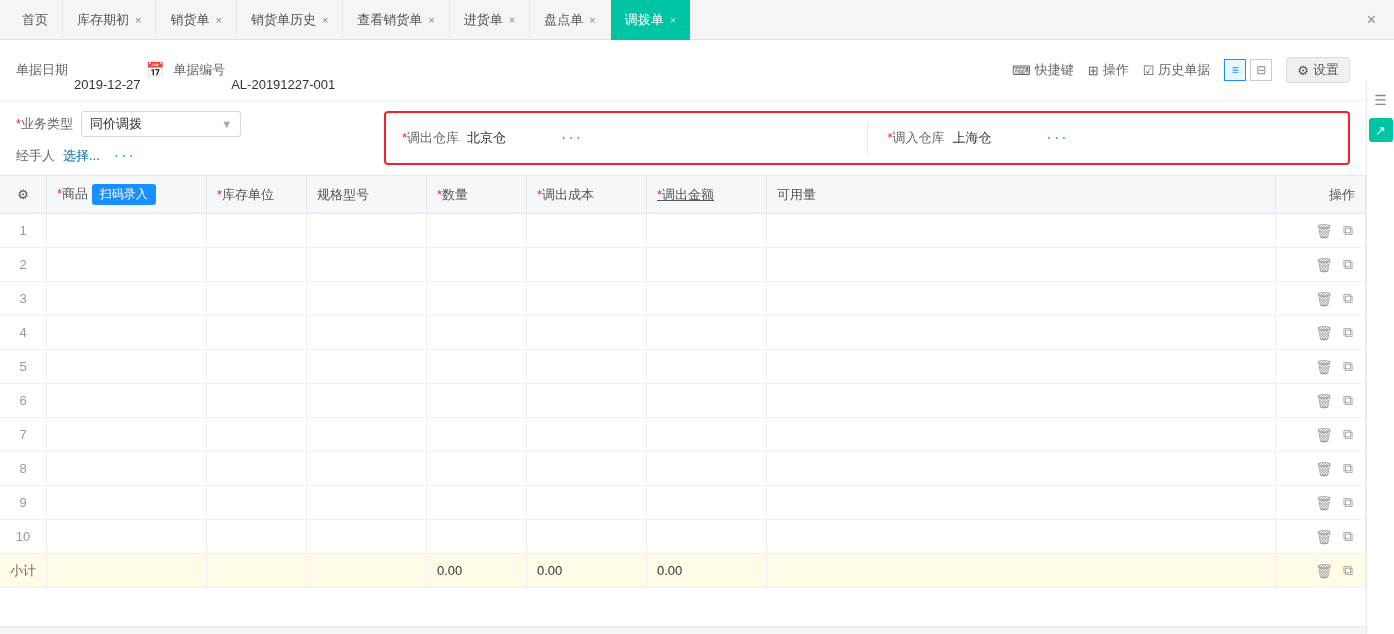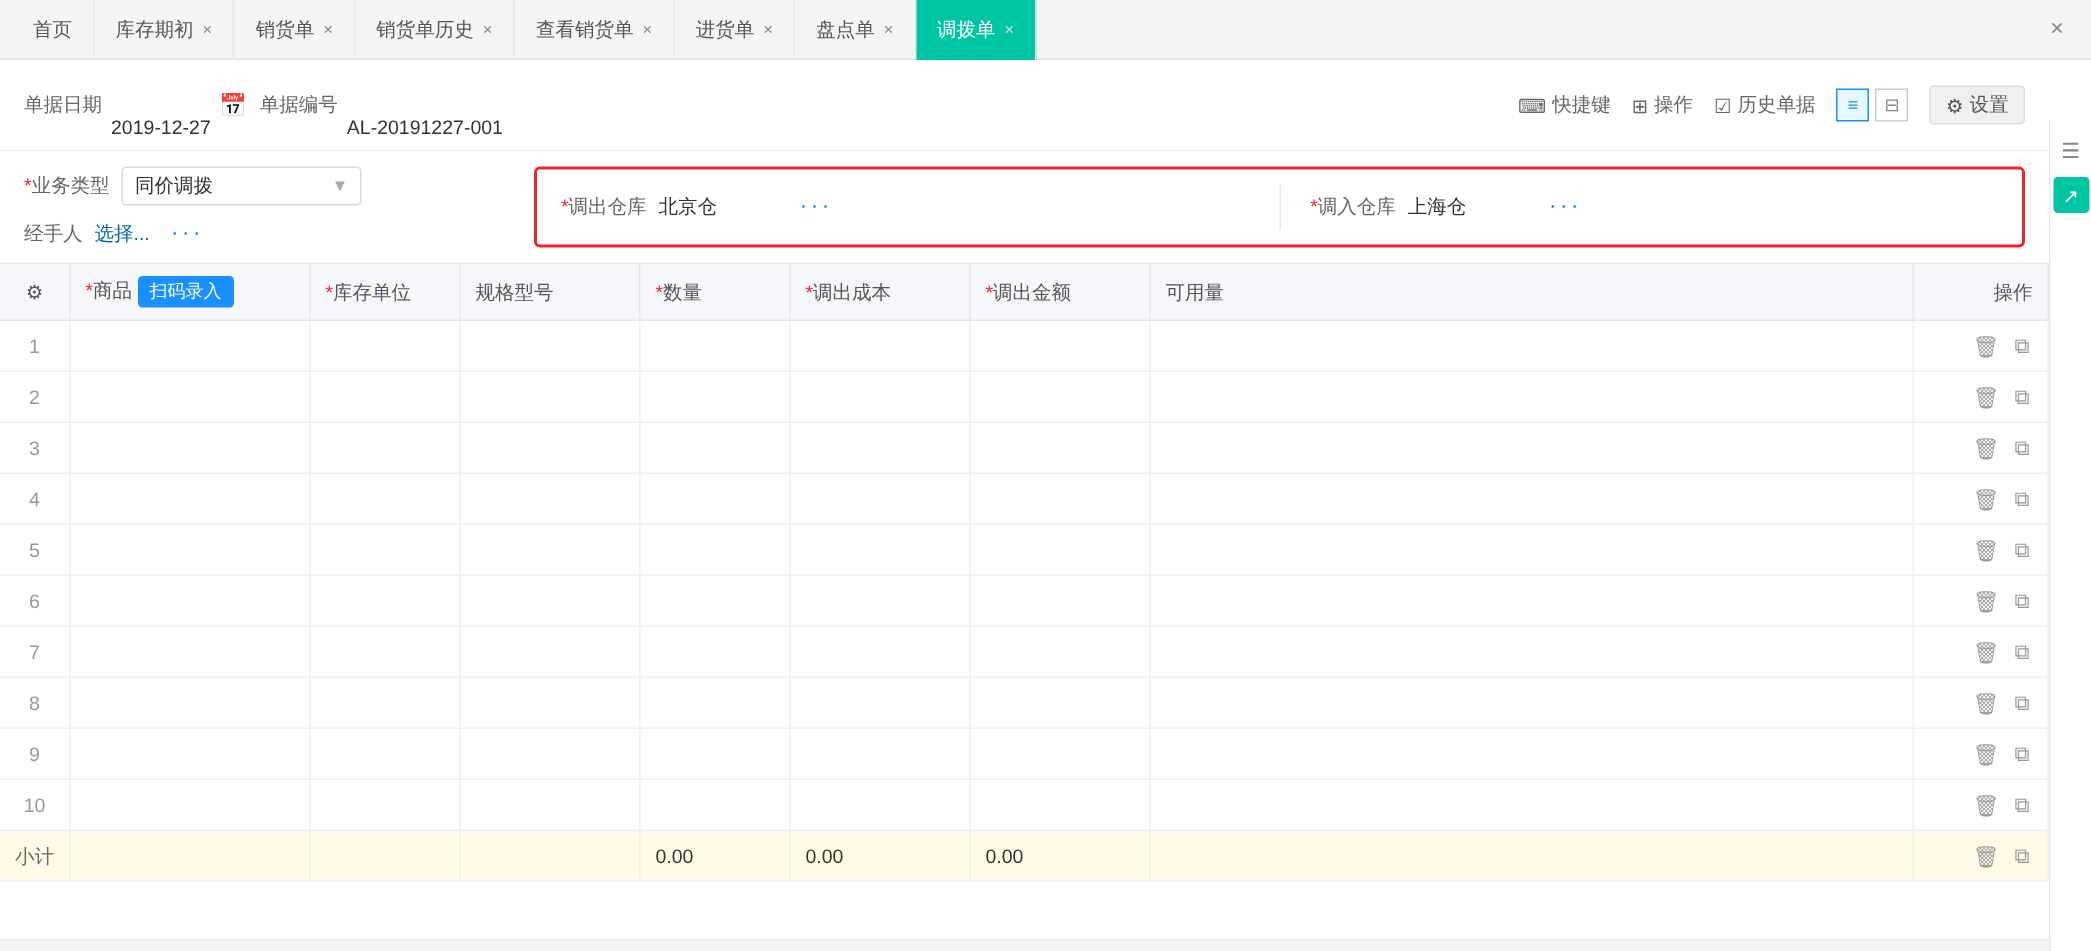--- a/index.html
+++ b/index.html
@@ -34,21 +34,21 @@
     .toolbar-right { margin-left: auto; display: flex; align-items: center; gap: 14px; color: #666; font-size: 13px; }
     .toolbar-right .btn-icon { display: flex; align-items: center; gap: 4px; cursor: pointer; }
     .calendar-icon { color: #00c5a3; cursor: pointer; font-size: 15px; }
     .layout-btns { display: flex; gap: 4px; }
     .layout-btn { width: 22px; height: 22px; border: 1px solid #ccc; display: flex; align-items: center; justify-content: center; cursor: pointer; font-size: 12px; color: #888; background: #fff; }
     .layout-btn.active { background: #e6f7ff; border-color: #1890ff; color: #1890ff; }
     .settings-btn { background: #f0f0f0; border: 1px solid #ddd; padding: 3px 10px; border-radius: 3px; cursor: pointer; display: flex; align-items: center; gap: 4px; color: #555; font-size: 13px; }
 
     
     .form-section {
-      display: flex; align-items: flex-start; padding: 10px 16px; gap: 0;
+      display: flex; align-items: flex-start; padding: 10px 16px; gap: 28px;
       background: #fff;
     }
     .form-left { display: flex; flex-direction: column; gap: 10px; min-width: 340px; }
     .form-right {
       flex: 1; border: 2px solid #f5222d; border-radius: 4px; padding: 10px 16px;
       display: flex; align-items: center; gap: 0;
     }
     .field-group { display: flex; align-items: center; gap: 8px; }
     .field-label { color: #666; font-size: 13px; white-space: nowrap; }
     .field-value { color: #333; font-size: 13px; font-weight: 500; min-width: 80px; }
@@ -245,21 +245,21 @@
               </th>
               <th style="width:120px;" data-interactable="false">
                 <span data-interactable="false">规格型号</span>
               </th>
               <th style="width:100px;" data-interactable="false">
                 <span style="color:#f5222d;">*</span><span data-interactable="false">数量</span>
               </th>
               <th style="width:120px;" data-interactable="false">
                 <span style="color:#f5222d;">*</span><span data-interactable="false">调出成本</span>
               </th>
-              <th style="width:120px;" data-interactable="false">
+              <th style="width:120px;text-decoration:underline;" data-interactable="false">
                 <span style="color:#f5222d;">*</span><span data-interactable="false">调出金额</span>
               </th>
               <th style="width:auto;" data-interactable="false">
                 <span data-interactable="false">可用量</span>
               </th>
               <th style="width:90px;text-align:right;" data-interactable="false">
                 <span data-interactable="false">操作</span>
               </th>
             </tr>
           </thead>

